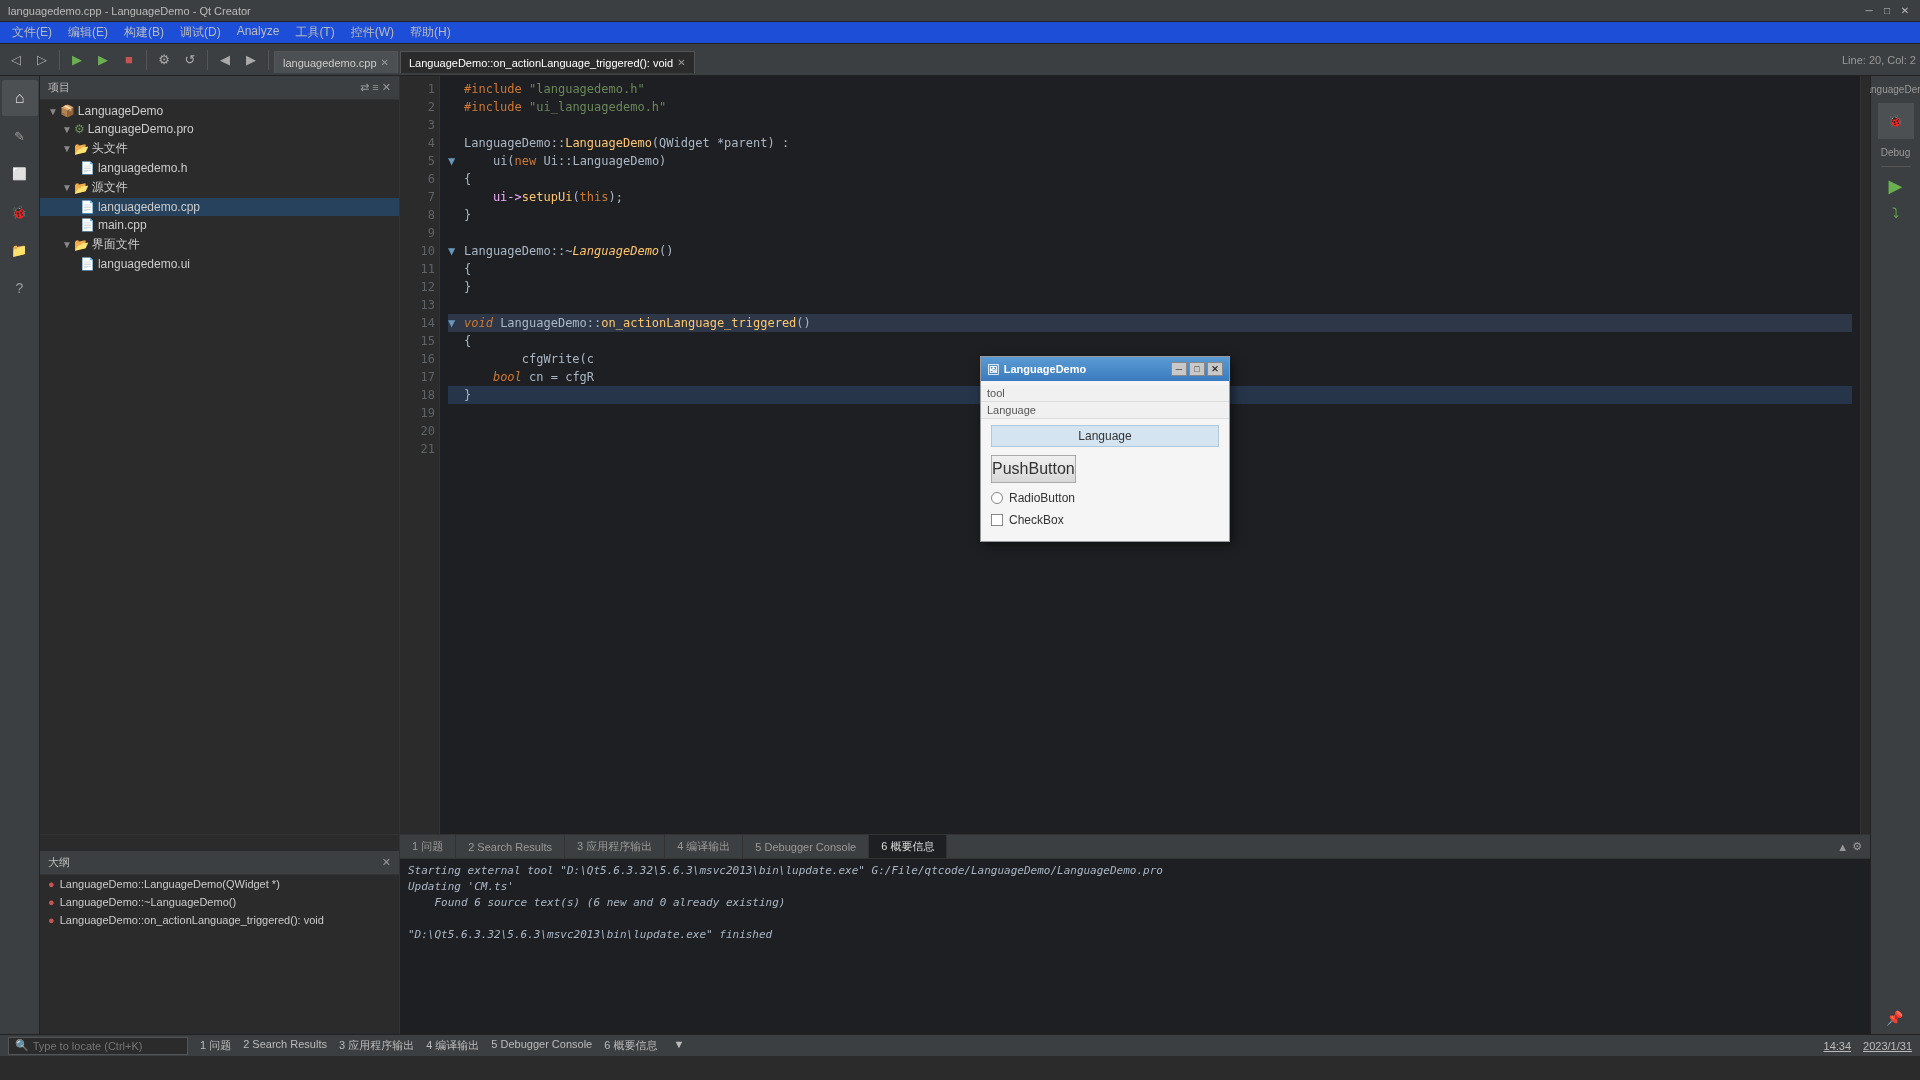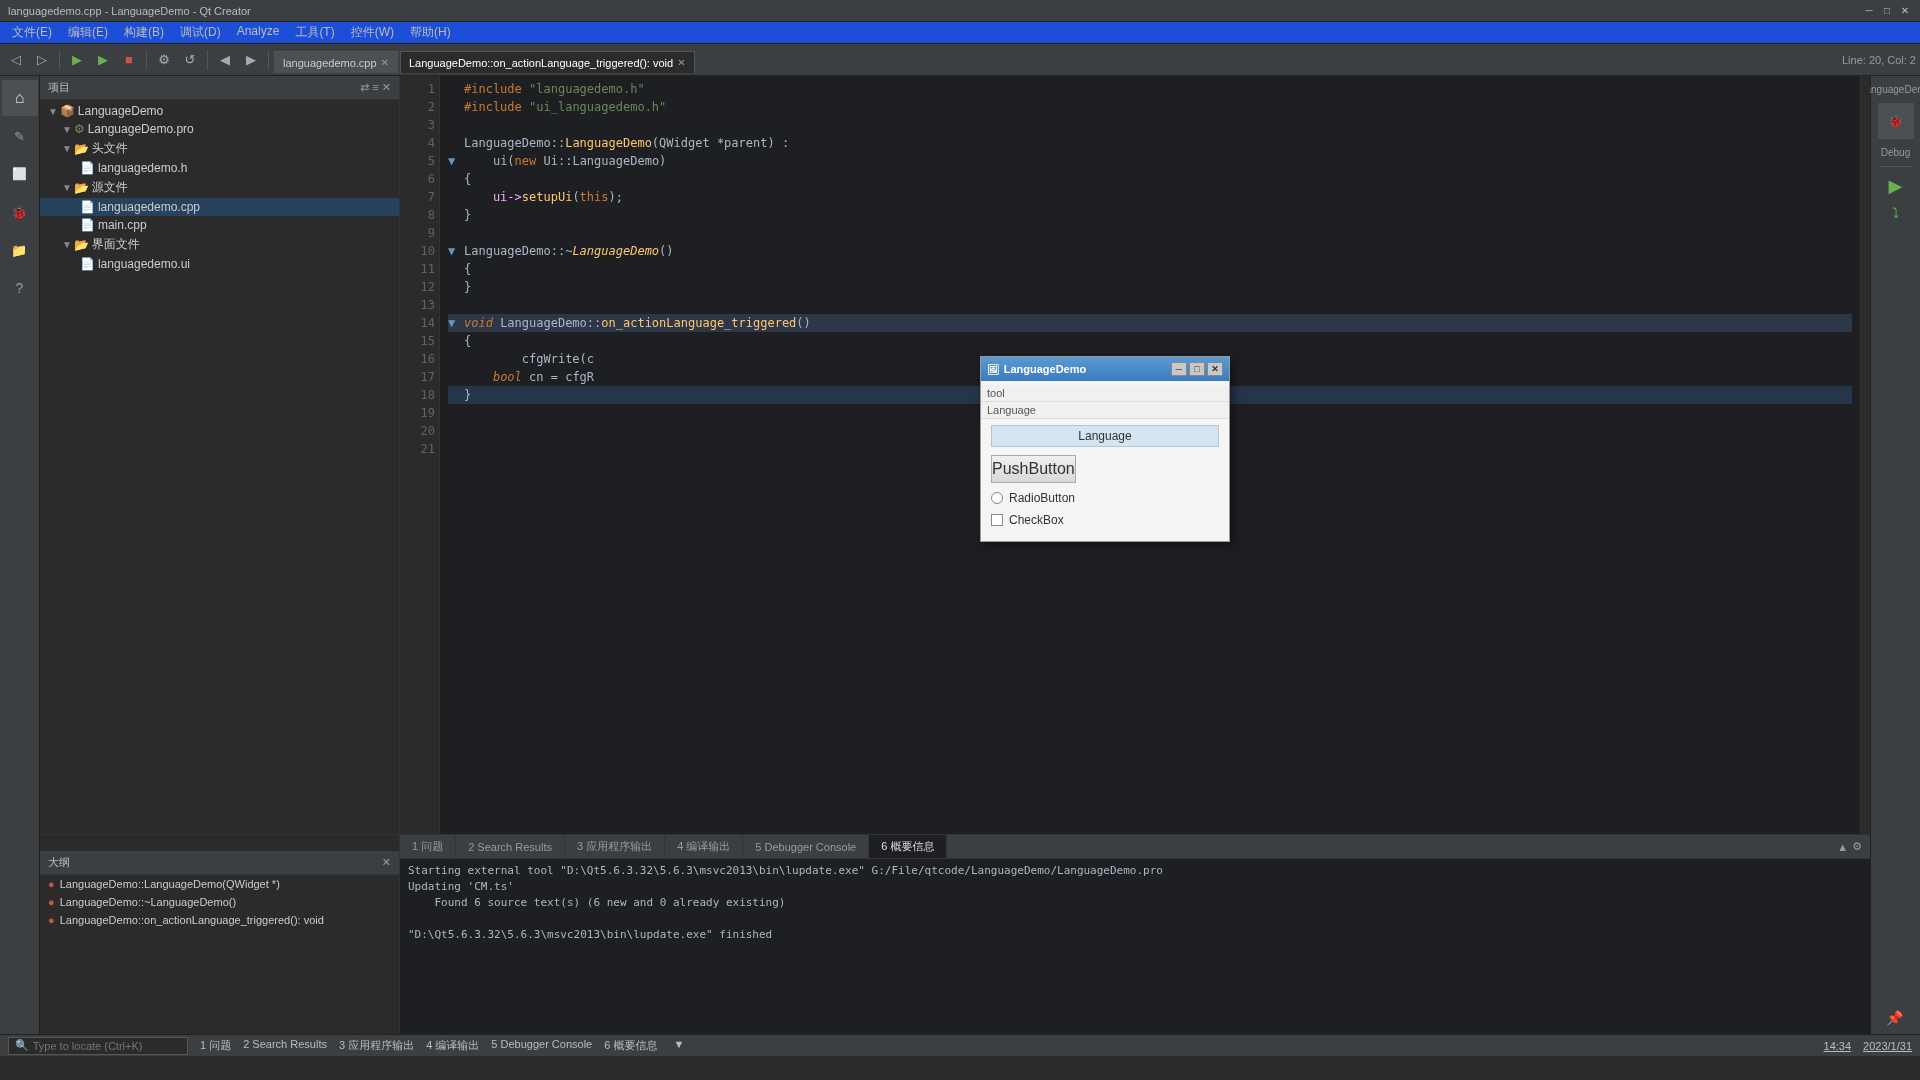--- a/index.html
+++ b/index.html
@@ -284,20 +284,21 @@
     }
     .output-tab.active { color: #ddd; background: #1e1f22; }
     #output-content {
       flex: 1;
       overflow-y: auto;
       padding: 4px 8px;
       font-family: 'Consolas', monospace;
       font-size: 11px;
       color: #a9b7c6;
       line-height: 16px;
+      font-style: italic;
     }
 
     
     #status-bar {
       height: 22px;
       background: #3c3f41;
       border-top: 1px solid #222;
       display: flex;
       align-items: center;
       padding: 0 8px;

